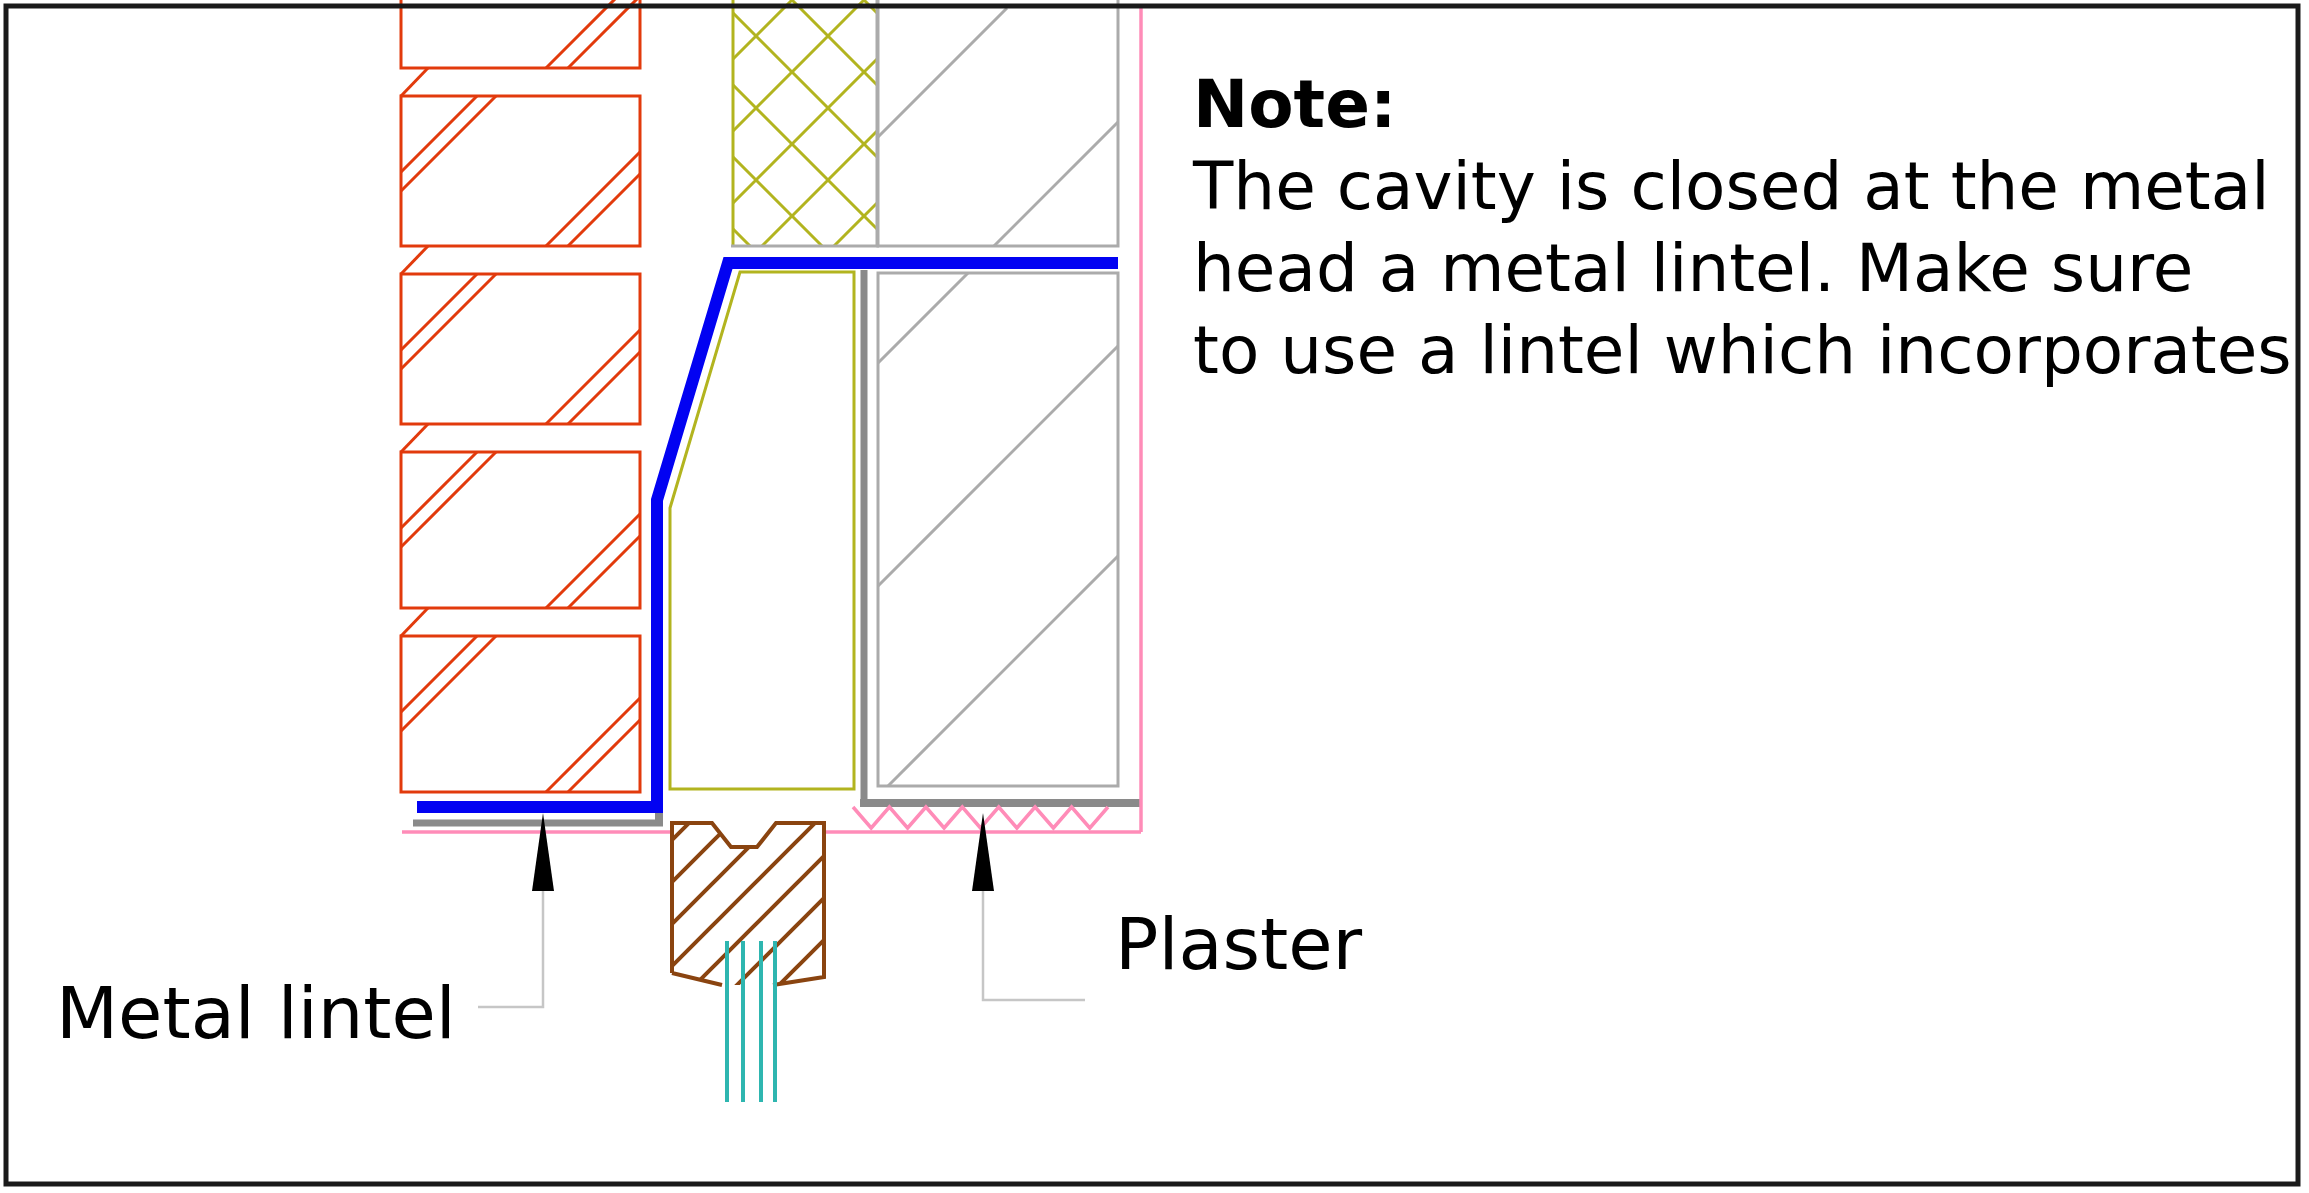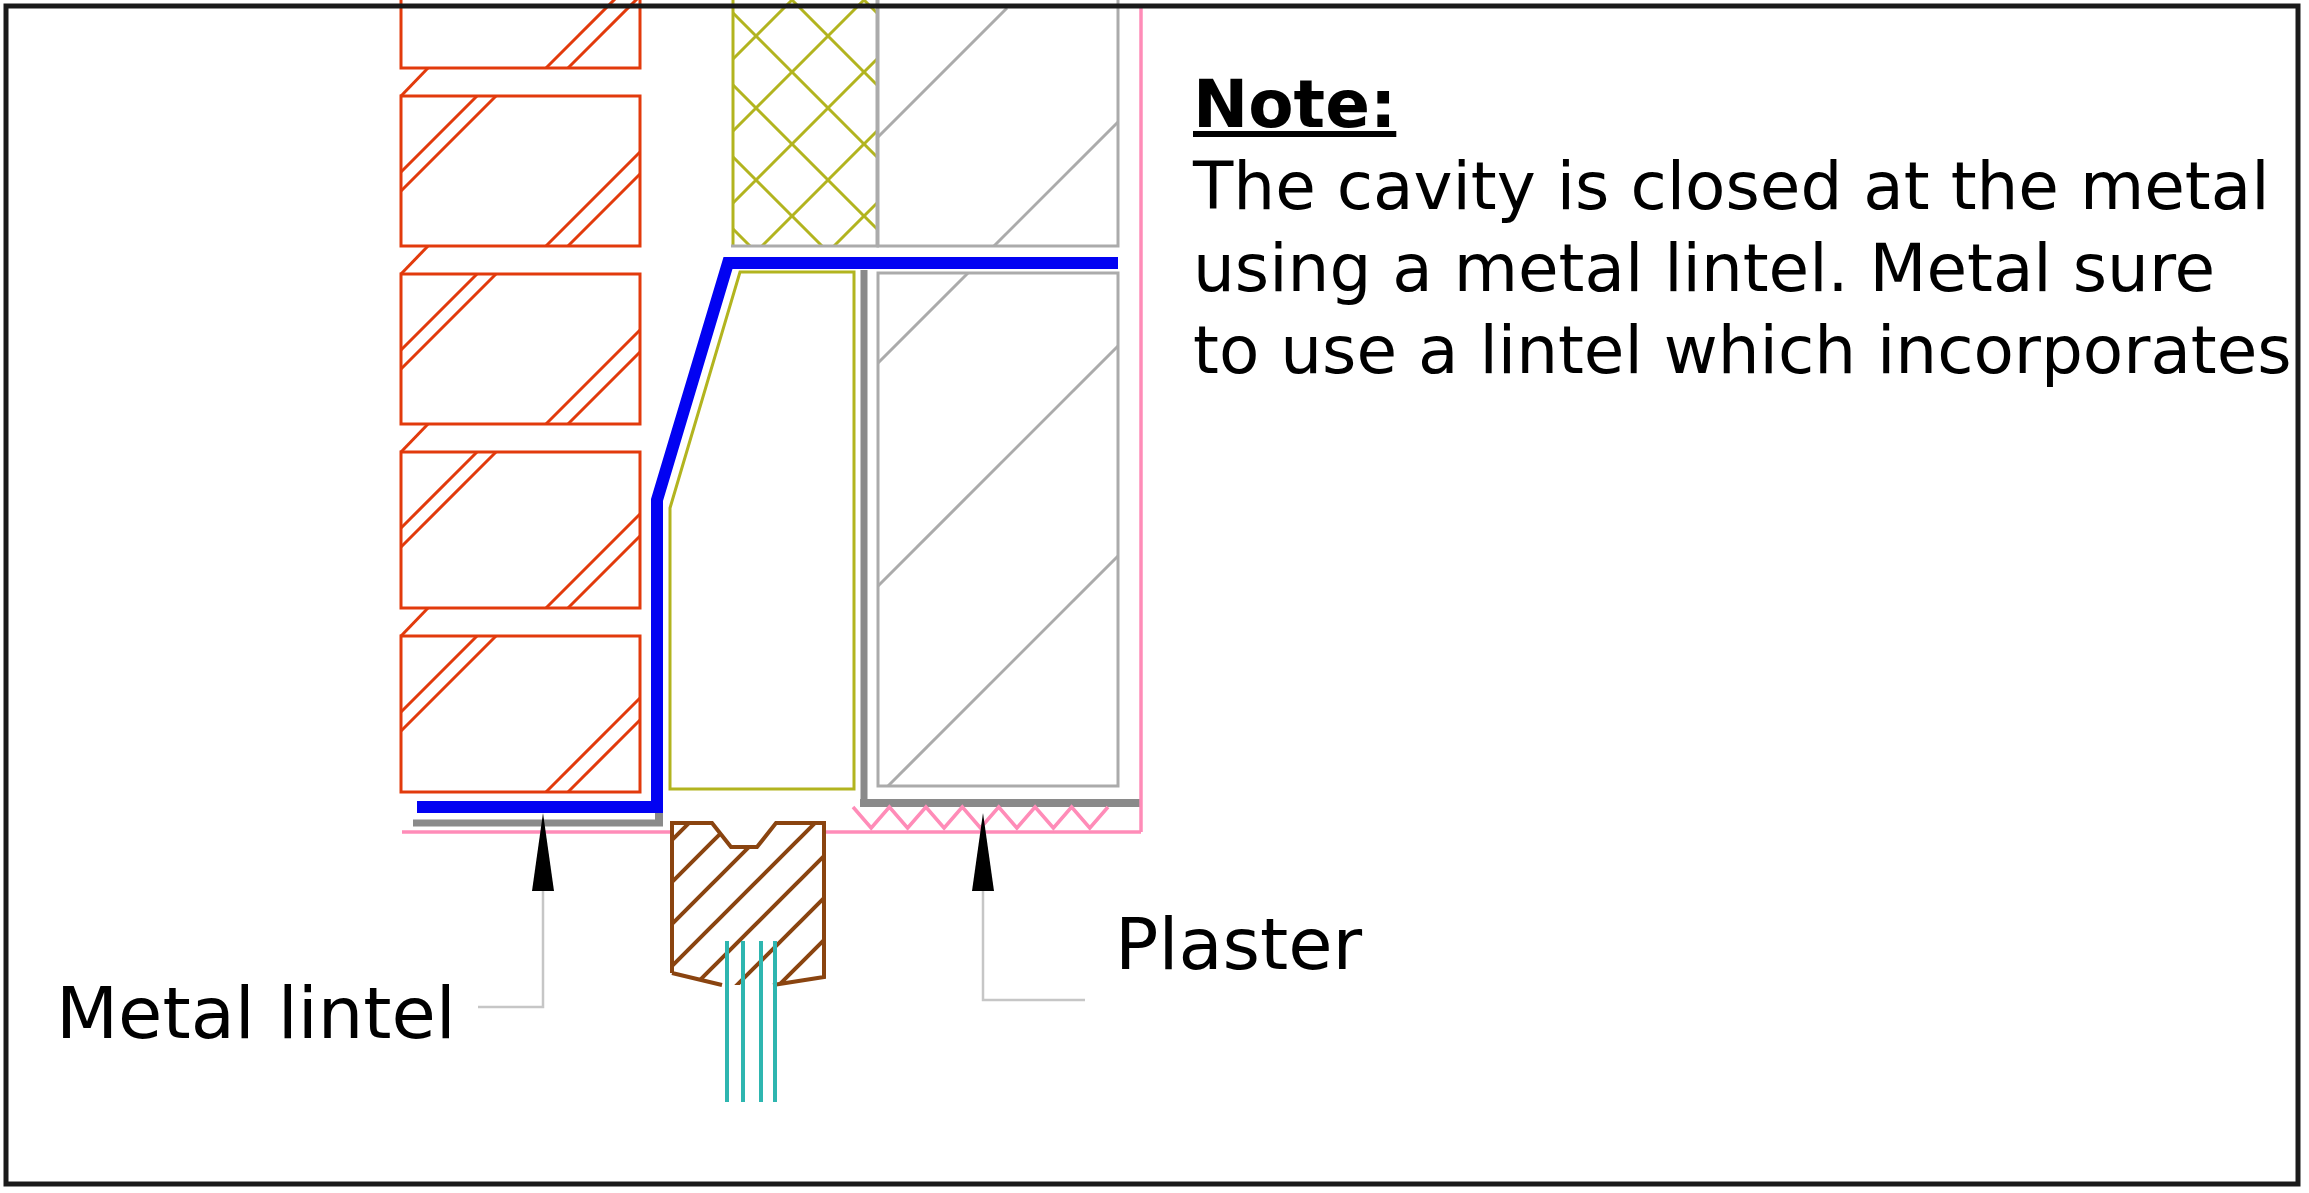--- a/index.html
+++ b/index.html
@@ -33,21 +33,21 @@
   .teal{stroke:var(--glazing_teal);stroke-width:4px;}
   .leader{fill:none;stroke:var(--leader_gray);stroke-width:2.5px;}
   .arrow{fill:var(--arrow_black);}
   .pageborder{fill:none;stroke:var(--border_black);stroke-width:5px;}
 
   
   .note{
     position:absolute; left:1193px; top:64px; color:#000;
     font-size:66px; line-height:82px; white-space:nowrap;
   }
-  .note .note-title{font-weight:bold;text-decoration:underline;}
+  .note .note-title{font-weight:bold;}
   .callout-label{
     position:absolute; color:#000; font-size:72px; line-height:76px; white-space:nowrap;
   }
   .label-metal{left:56px; top:966px;margin-top:9px;}
   .label-plaster{left:1115px; top:906px;}
 </style>
 </head>
 <body>
 
 <div class="canvas">
@@ -153,20 +153,20 @@
       <path class="leader" d="M983,890 L983,1000 L1085,1000"></path>
       <polygon class="arrow" points="983,813 972,891 994,891"></polygon>
     </g>
 
     <rect class="pageborder" x="6" y="6" width="2292" height="1178"></rect>
   </svg>
 
   <div class="note">
     <div class="note-title">Note:</div>
     <div>The cavity is closed at the metal</div>
-    <div>using a metal lintel. Metal sure</div>
+    <div>head a metal lintel. Make sure</div>
     <div>to use a lintel which incorporates</div>
   </div>
 
   <div class="callout-label label-metal">Metal lintel</div>
   <div class="callout-label label-plaster">Plaster</div>
 
 </div>
 
 </body></html>

